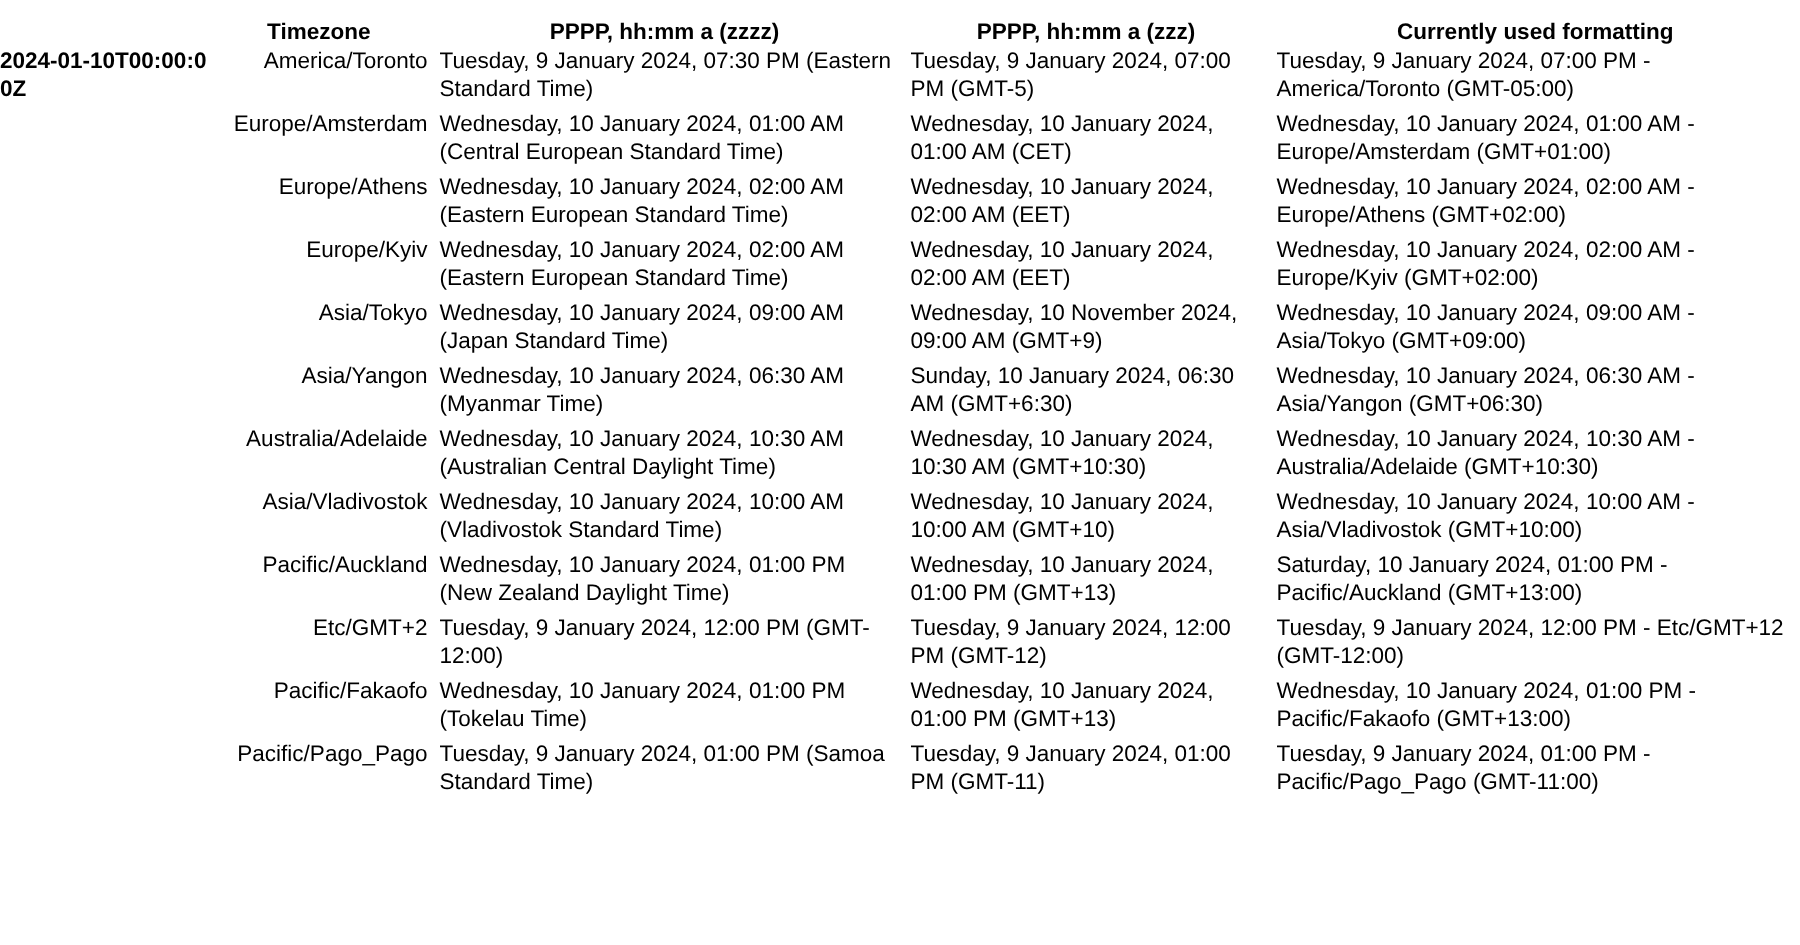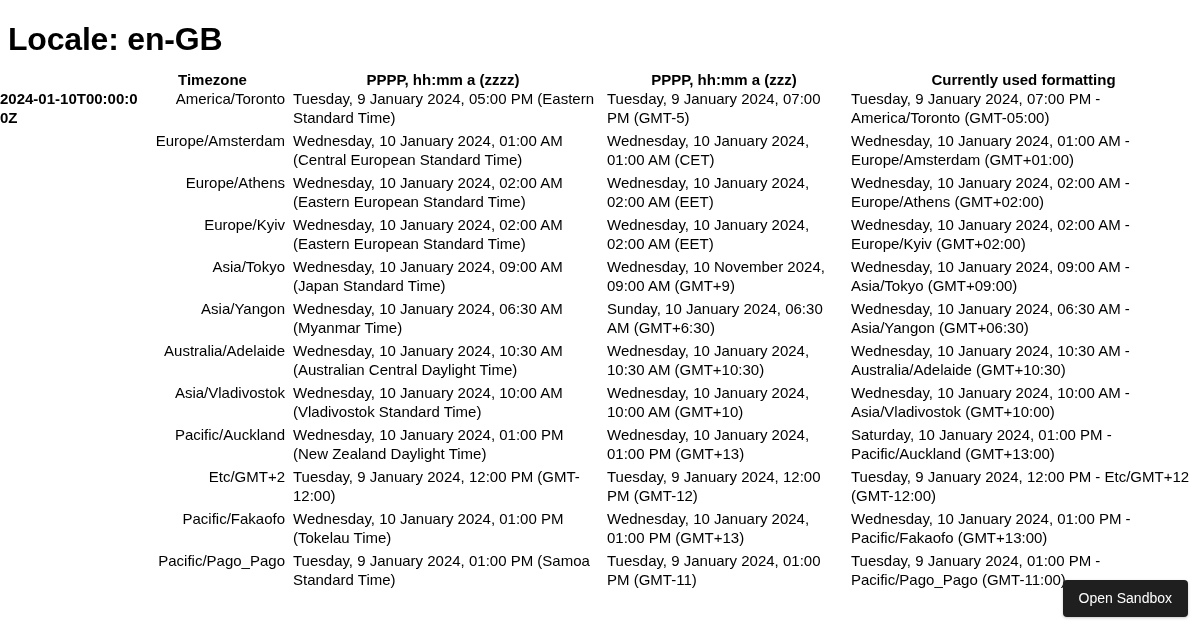--- a/index.html
+++ b/index.html
@@ -110,21 +110,20 @@
     cursor: pointer;
     white-space: nowrap;
     box-shadow: 0 1px 3px rgba(0,0,0,0.22);
   }
 </style>
 </head>
 <body>
 
 <div class="page">
 
-  <h1 class="page-title">Locale: en-GB</h1>
 
   <table class="tz-table">
     <colgroup>
       <col class="c-stamp">
       <col class="c-tz">
       <col class="c-zzzz">
       <col class="c-zzz">
       <col class="c-cur">
     </colgroup>
     <thead>
@@ -133,21 +132,21 @@
         <th>Timezone</th>
         <th>PPPP, hh:mm a (zzzz)</th>
         <th>PPPP, hh:mm a (zzz)</th>
         <th>Currently used formatting</th>
       </tr>
     </thead>
     <tbody id="table-body">
         <tr>
           <td class="stamp-cell" rowspan="12">2024-01-10T00:00:00Z</td>
           <td class="tz-cell">America/Toronto</td>
-          <td class="fmt-cell col-zzzz">Tuesday, 9 January 2024, 05:00 PM (Eastern Standard Time)</td>
+          <td class="fmt-cell col-zzzz">Tuesday, 9 January 2024, 07:30 PM (Eastern Standard Time)</td>
           <td class="fmt-cell col-zzz">Tuesday, 9 January 2024, 07:00 PM (GMT-5)</td>
           <td class="fmt-cell col-cur">Tuesday, 9 January 2024, 07:00 PM - America/Toronto (GMT-05:00)</td>
         </tr>
         <tr>
           <td class="tz-cell">Europe/Amsterdam</td>
           <td class="fmt-cell col-zzzz">Wednesday, 10 January 2024, 01:00 AM (Central European Standard Time)</td>
           <td class="fmt-cell col-zzz">Wednesday, 10 January 2024, 01:00 AM (CET)</td>
           <td class="fmt-cell col-cur">Wednesday, 10 January 2024, 01:00 AM - Europe/Amsterdam (GMT+01:00)</td>
         </tr>
         <tr>
@@ -206,15 +205,14 @@
         </tr>
         <tr>
           <td class="tz-cell">Pacific/Pago_Pago</td>
           <td class="fmt-cell col-zzzz">Tuesday, 9 January 2024, 01:00 PM (Samoa Standard Time)</td>
           <td class="fmt-cell col-zzz">Tuesday, 9 January 2024, 01:00 PM (GMT-11)</td>
           <td class="fmt-cell col-cur">Tuesday, 9 January 2024, 01:00 PM - Pacific/Pago_Pago (GMT-11:00)</td>
         </tr>
       </tbody>
   </table>
 
-  <button class="sandbox-btn">Open Sandbox</button>
 
 </div>
 
 </body></html>

